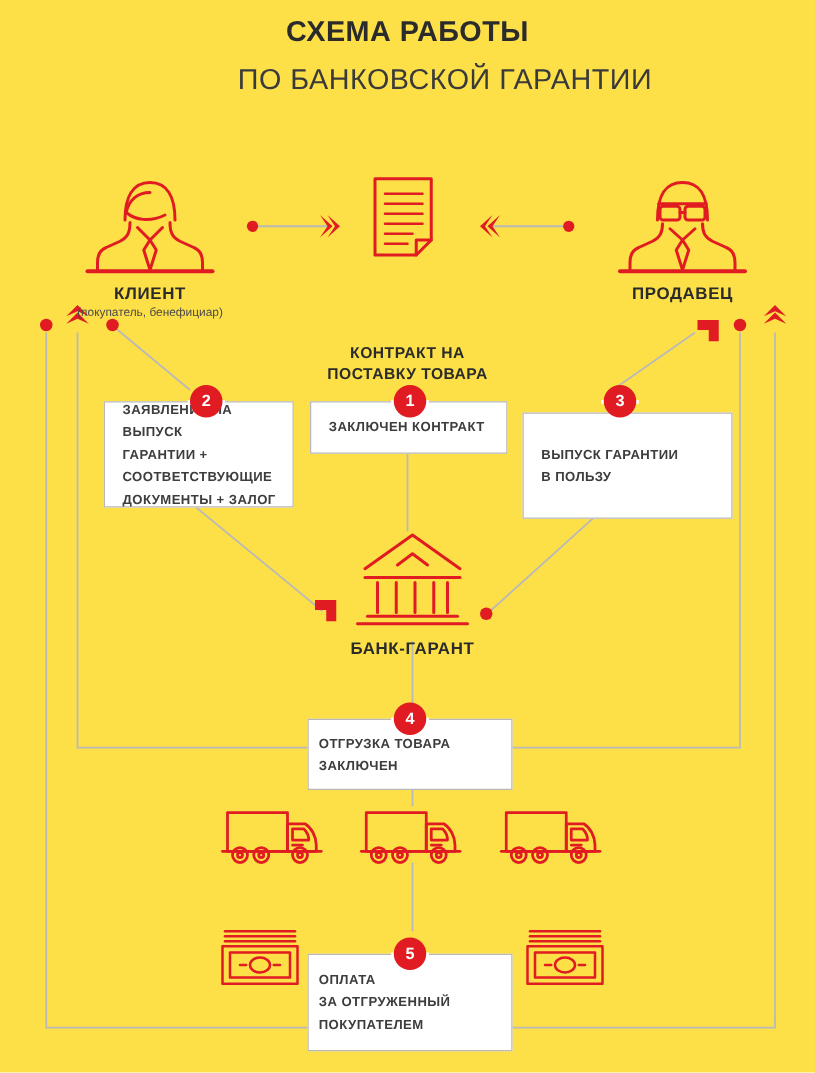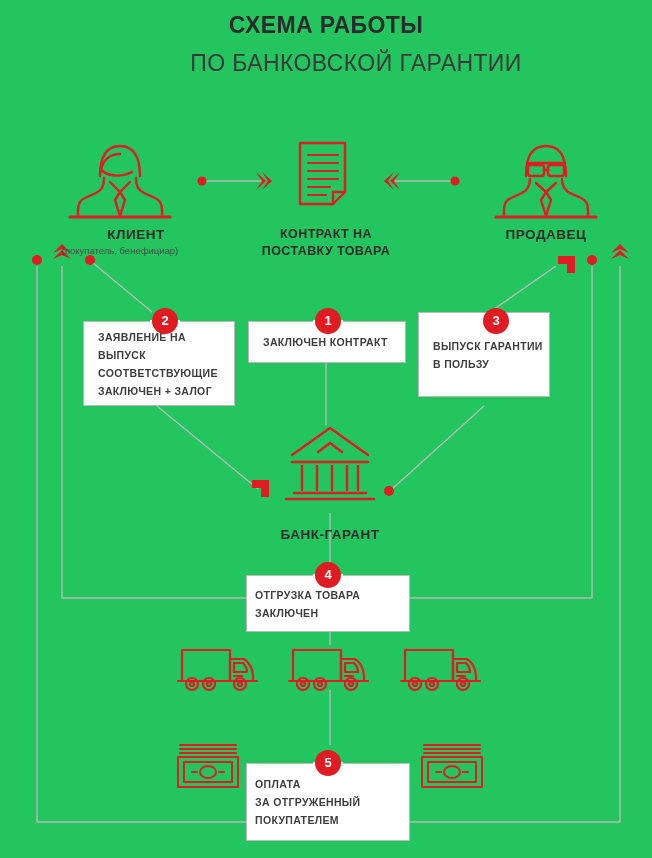--- a/index.html
+++ b/index.html
@@ -8,21 +8,21 @@
     background: #ffffff;
   }
   body {
     font-family: "Liberation Sans", "DejaVu Sans", sans-serif;
     -webkit-font-smoothing: antialiased;
   }
   #canvas {
     position: relative;
     width: 652px;
     height: 858px;
-    background: #22c55e;
+    background: #fde047;
     overflow: hidden;
   }
   
   .title-main {
     position: absolute;
     left: 0;
     top: 12px;
     width: 652px;
     text-align: center;
     font-size: 23px;
@@ -59,20 +59,21 @@
     color: #4a4a4a;
   }
   .node-label {
     position: absolute;
     text-align: center;
     font-size: 12.5px;
     font-weight: bold;
     letter-spacing: 0.4px;
     line-height: 17px;
     color: #2b2b2b;
+    margin-top: 48px;
   }
   
   .step-box {
     position: absolute;
     border: 1px solid #b9b9b9;
     background: #ffffff;
     box-sizing: border-box;
   }
   .step-box .box-text {
     position: absolute;
@@ -288,52 +289,53 @@
     <path d="M611 259 L620 250 L629 259 L620 255 Z" fill="#E01B22"></path>
 
     <g stroke="#B9B9B9" stroke-width="1.4" fill="none">
       <line x1="326" y1="363" x2="326" y2="425"></line>
       <line x1="330" y1="513" x2="330" y2="565"></line>
       <line x1="330" y1="632" x2="330" y2="645"></line>
       <line x1="330" y1="690" x2="330" y2="745"></line>
     </g>
   </svg>
 
-  <div class="actor-label" style="left:56px; top:227px; width:160px;">КЛИЕНТ</div>
+  <div class="actor-label" style="left:40px; top:227px; width:160px;">КЛИЕНТ</div>
   <div class="actor-sub" style="left:40px; top:245px; width:160px;">(покупатель, бенефициар)</div>
 
   <div class="node-label" style="left:246px; top:226px; width:160px;">
     <span class="ln">КОНТРАКТ</span>
     <span class="ln">НА ПОСТАВКУ</span>
     <span class="ln">ТОВАРА</span>
   </div>
 
   <div class="actor-label" style="left:466px; top:227px; width:160px;">ПРОДАВЕЦ</div>
 
-  <div class="actor-label" style="left:250px; top:511px; width:160px;margin-top:16px;">БАНК-ГАРАНТ</div>
+  <div class="actor-label" style="left:250px; top:511px; width:160px;">БАНК-ГАРАНТ</div>
 
   <div class="step-box align-left" style="left:248px; top:321px; width:158px; height:42px;">
     <div class="box-text">
       <span class="ln">ЗАКЛЮЧЕН КОНТРАКТ</span>
     </div>
   </div>
   <div class="badge-mask" style="left:313px; top:320px; width:30px;"></div>
   <div class="badge" style="left:315px; top:308px;">1</div>
 
   <div class="step-box align-left" style="left:83px; top:321px; width:152px; height:85px;">
     <div class="box-text">
       <span class="ln">ЗАЯВЛЕНИЕ НА ВЫПУСК</span>
+      <span class="ln">ГАРАНТИИ +</span>
       <span class="ln">СООТВЕТСТВУЮЩИЕ</span>
-      <span class="ln">ЗАКЛЮЧЕН + ЗАЛОГ</span>
+      <span class="ln">ДОКУМЕНТЫ + ЗАЛОГ</span>
     </div>
   </div>
   <div class="badge-mask" style="left:150px; top:320px; width:30px;"></div>
   <div class="badge" style="left:152px; top:308px;">2</div>
 
-  <div class="step-box align-left" style="left:418px; top:312px; width:132px; height:85px;">
+  <div class="step-box align-left" style="left:418px; top:330px; width:168px; height:85px;">
     <div class="box-text">
       <span class="ln">ВЫПУСК ГАРАНТИИ</span>
       <span class="ln">В ПОЛЬЗУ</span>
     </div>
   </div>
   <div class="badge-mask" style="left:481px; top:320px; width:30px;"></div>
   <div class="badge" style="left:483px; top:308px;">3</div>
 
   <div class="step-box align-center" style="left:246px; top:575px; width:164px; height:57px;">
     <div class="box-text">

